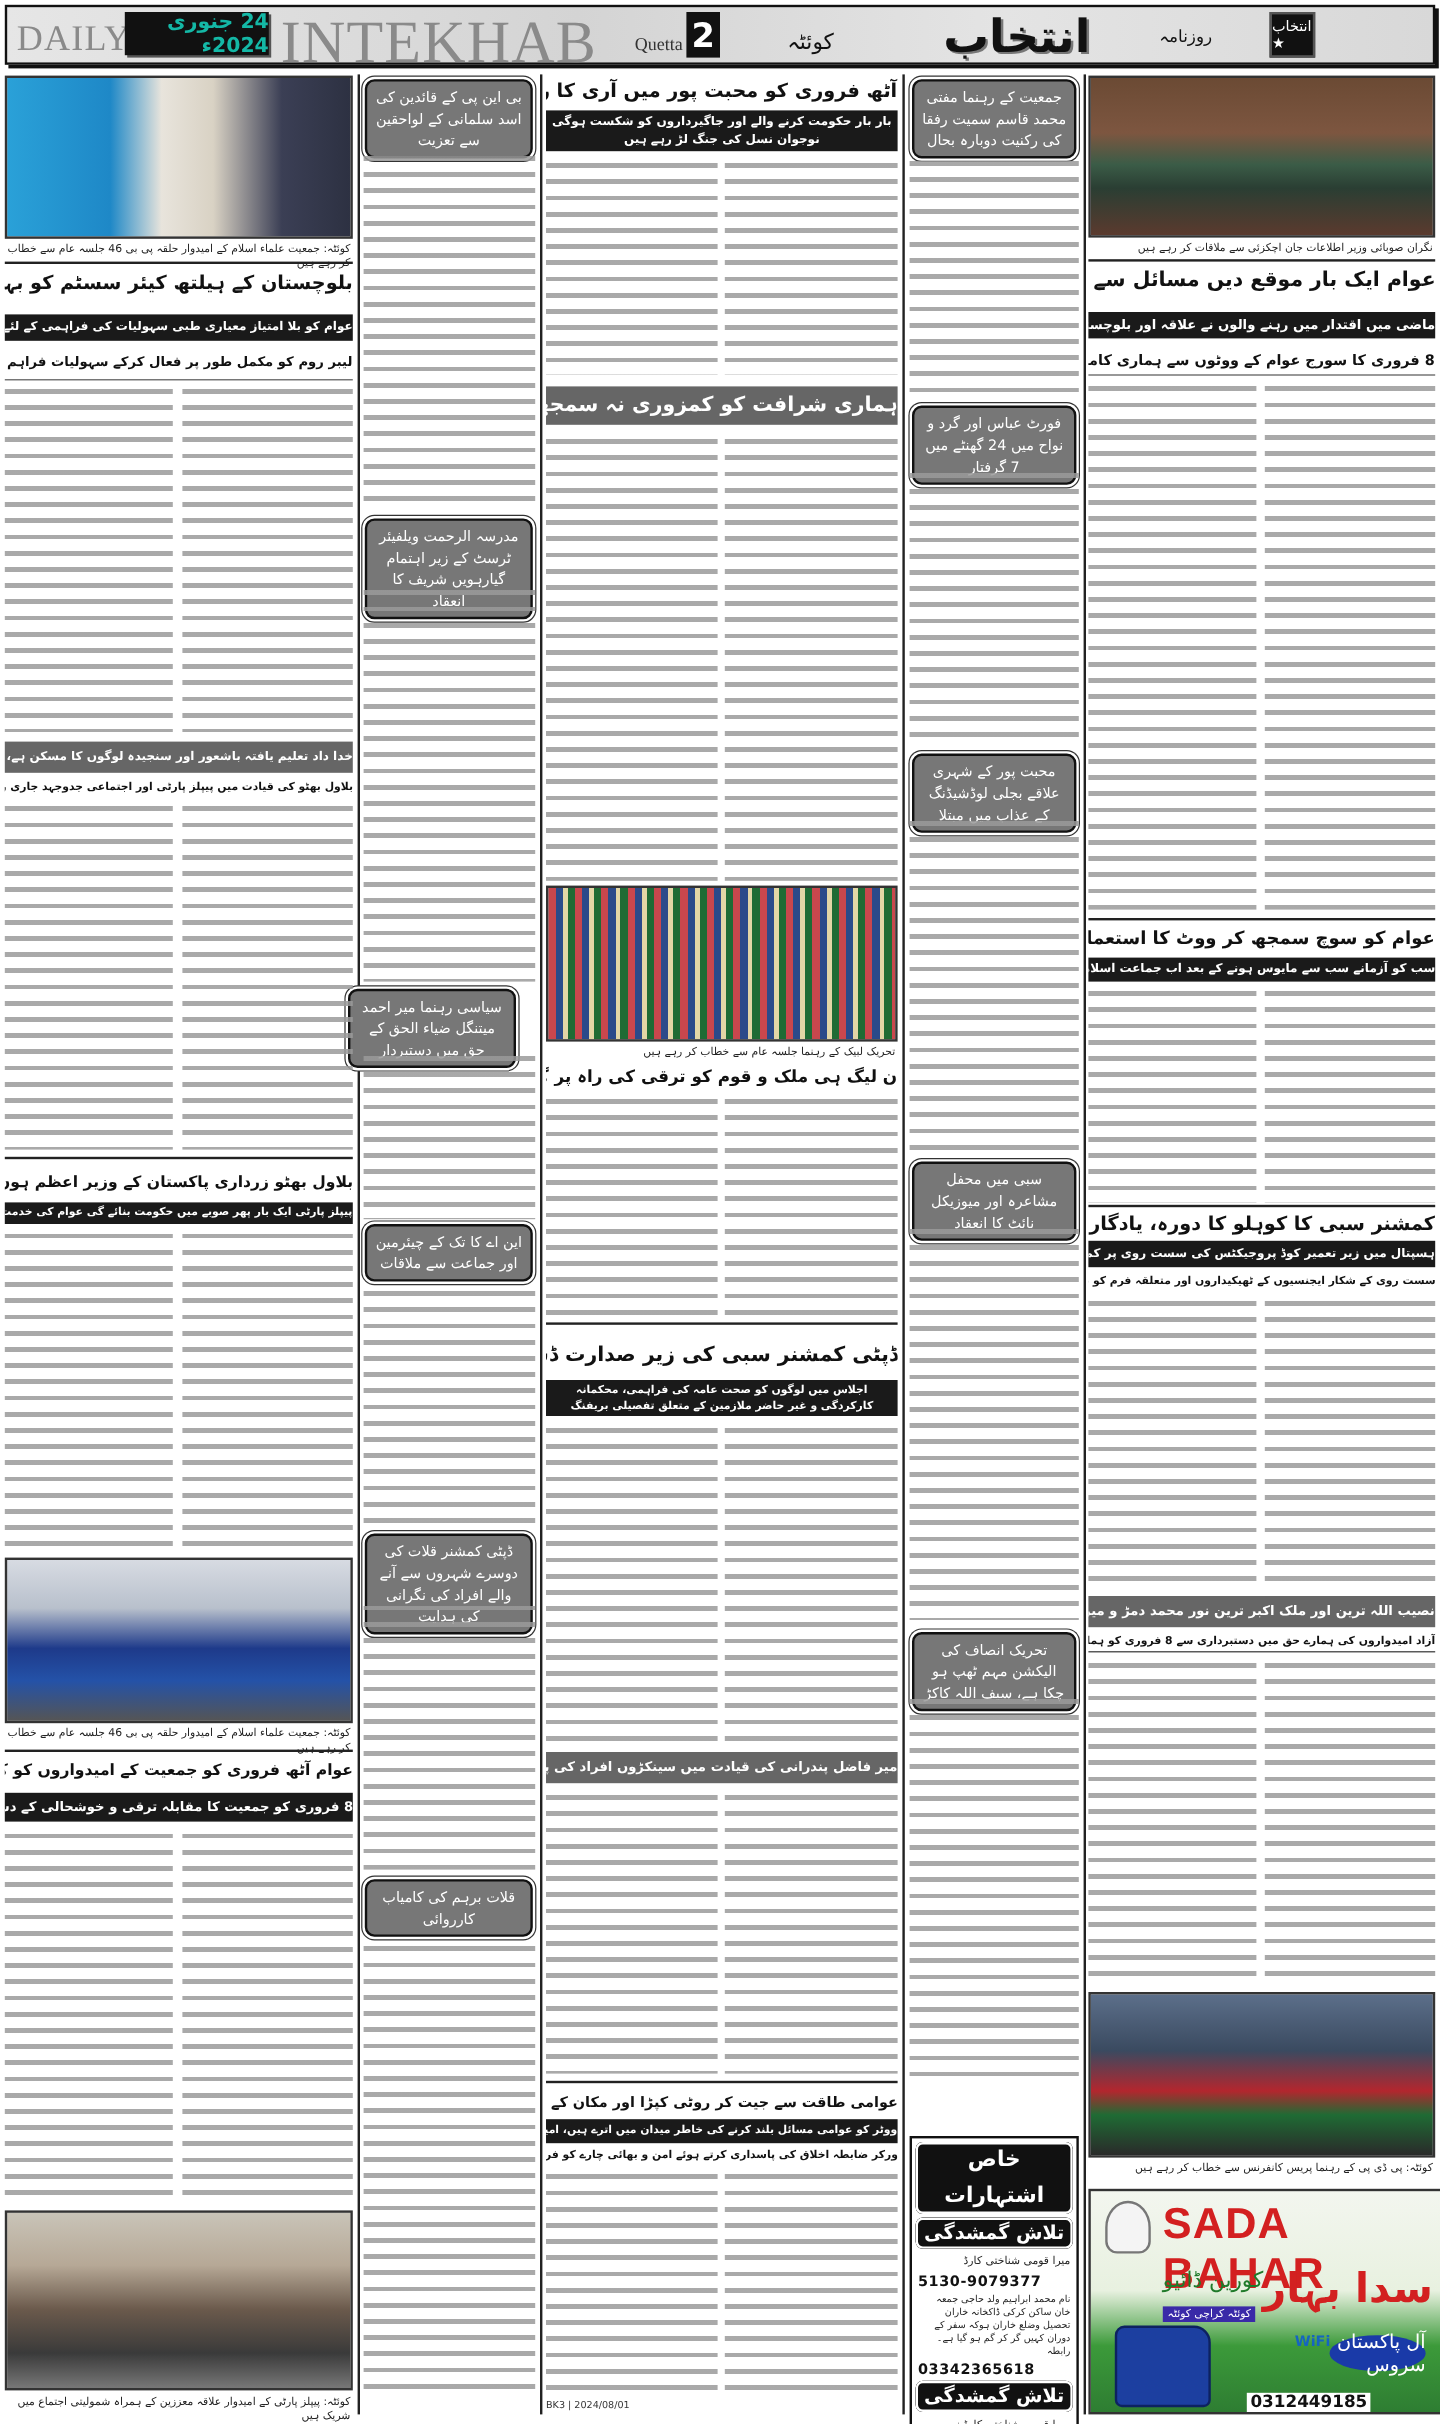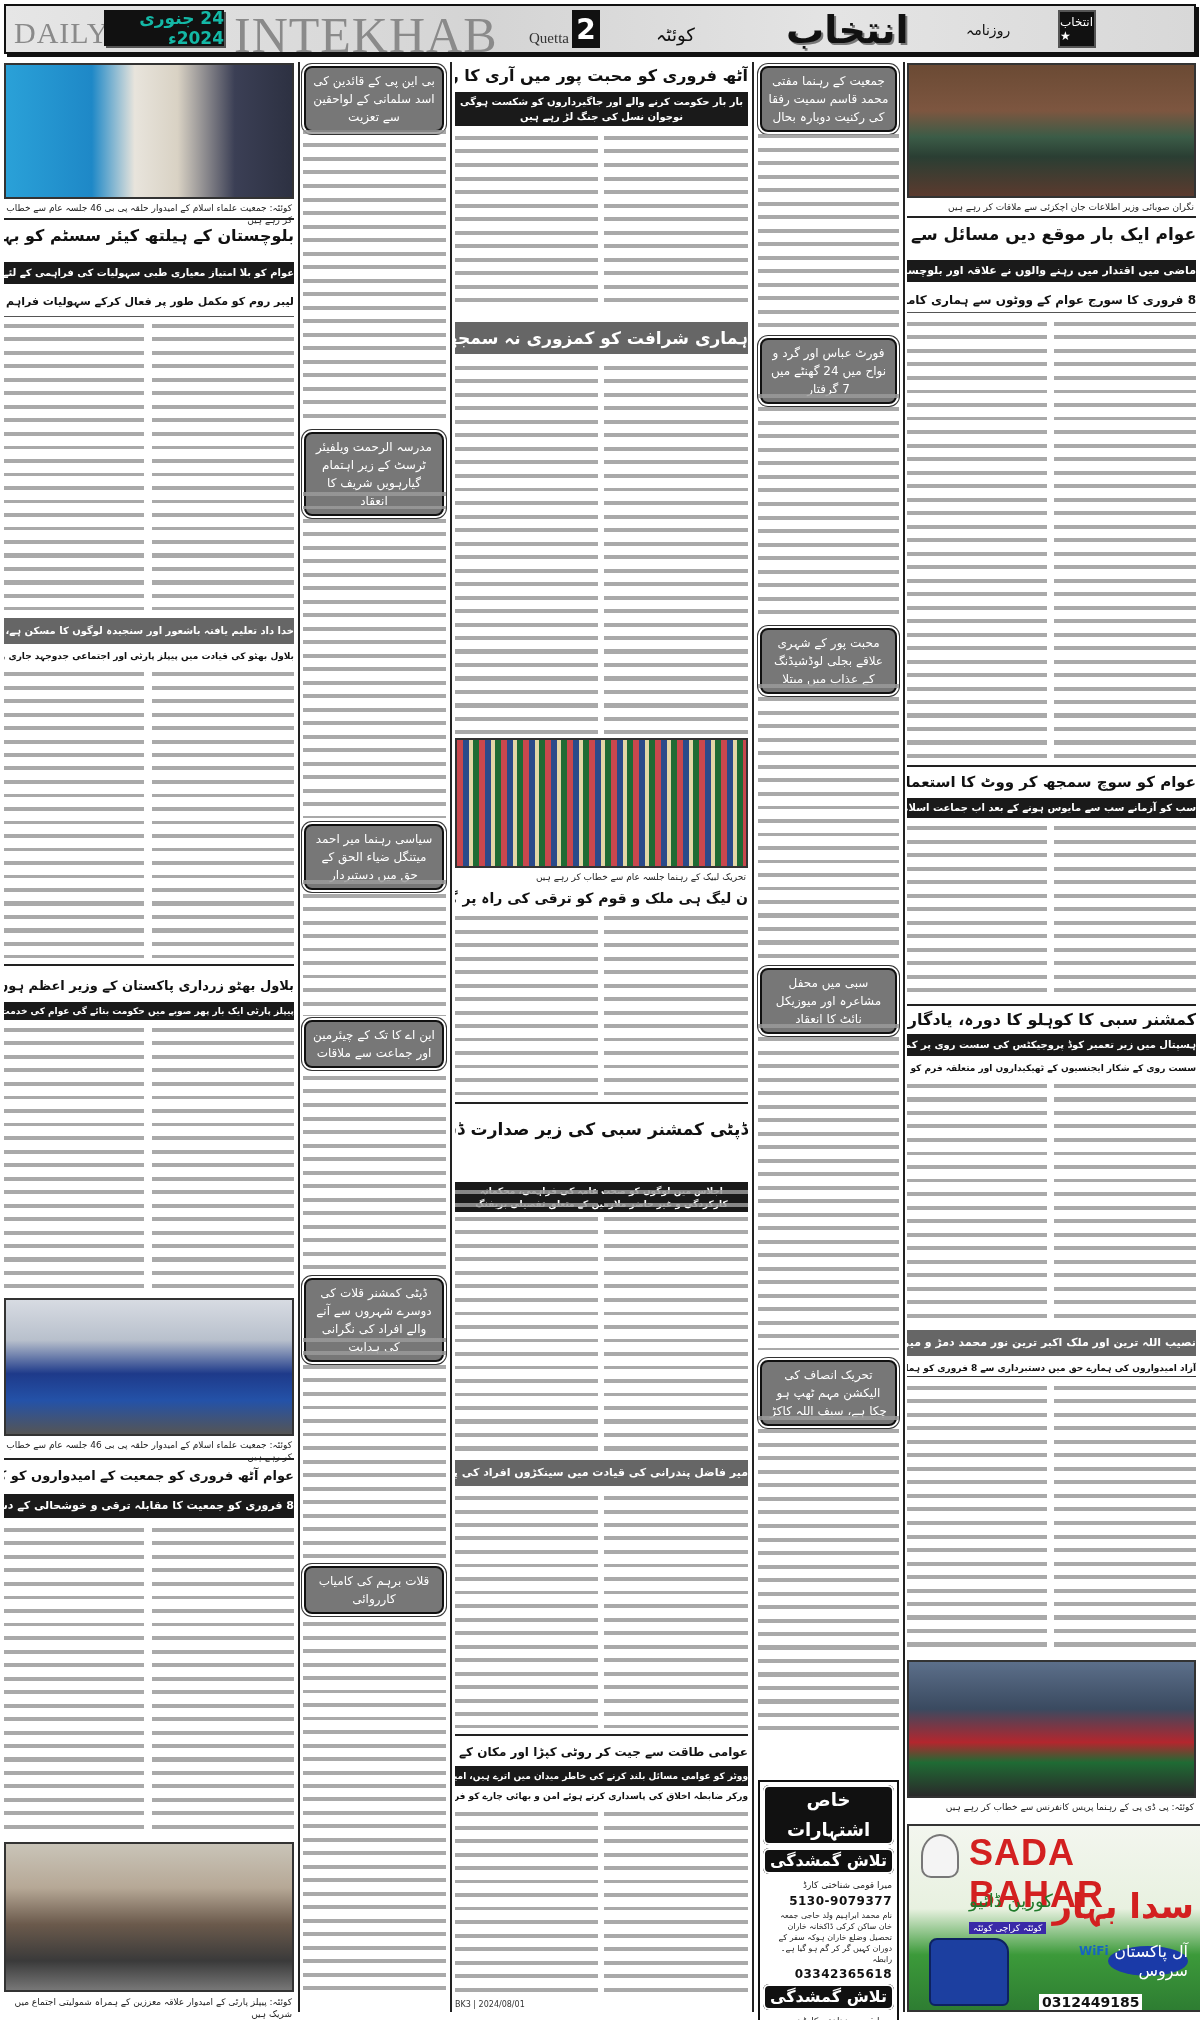--- a/index.html
+++ b/index.html
@@ -28,21 +28,21 @@
   .hl { direction: rtl; text-align: center; font-weight: bold; color: #111; white-space: nowrap; overflow: hidden; }
   .hl-big { font-size: 22px; line-height: 30px; }
   .hl-med { font-size: 17px; line-height: 24px; }
   .hl-dark { background: #1a1a1a; color: #fff; font-size: 15px; line-height: 24px; }
   .hl-grey { background: #666; color: #fff; }
   .boxhead { border: 2px solid #111; border-radius: 8px; background: #777; color: #fff; direction: rtl; text-align: center; font-size: 12px; line-height: 18px; padding: 4px 6px; box-shadow: 0 0 0 2px #fff, 0 0 0 3px #333; }
   .lines { background: repeating-linear-gradient(180deg, transparent 0 4px, #9a9a9a 4px 8px, transparent 8px 13.5px); opacity: 0.85; }
   .ad-box { border: 2px solid #111; background:#fff; }
   .ad-title { background:#111; color:#fff; direction: rtl; text-align:center; font-weight:bold; border-radius: 6px; margin: 3px; box-shadow: inset 0 0 0 2px #fff, inset 0 0 0 3px #111; }
   .ad-small { direction: rtl; text-align: right; font-size: 9px; line-height: 13px; padding: 2px 5px; color: #222; }
-  .ad-phone { font-size: 12px; font-weight: bold; letter-spacing: 0.5px; direction: ltr; text-align: right; padding: 0 5px; }
+  .ad-phone { font-size: 12px; font-weight: bold; letter-spacing: 0.5px; direction: ltr; text-align: left; padding: 0 5px; }
   .sada { border: 2px solid #333; background: linear-gradient(180deg,#f3f6ef 0%,#e8f1e0 45%,#3c9a3a 70%,#2e7d32 100%); overflow: hidden; }
   .sada-title { left: 60px; top: 6px; font-family: "Liberation Sans", sans-serif; font-weight: bold; color: #d32020; font-size: 36px; letter-spacing: 1px; }
   .sada-urdu { right: 14px; top: 60px; color: #d32020; font-weight: bold; font-size: 34px; direction: rtl; }
   .sada-urdu2 { left: 60px; top: 64px; color: #1f7a2a; font-weight: normal; font-size: 18px; direction: rtl; }
   .sada-phone { left: 130px; top: 168px; color: #111; font-weight: bold; font-size: 14px; background:#fff; padding: 0 3px; }
   .sada-bus { left: 20px; top: 112px; width: 80px; height: 68px; background: #1c3fa0; border-radius: 8px 14px 6px 6px; border: 2px solid #0d2260; }
   .sada-logo { left: 12px; top: 8px; width: 38px; height: 44px; border-radius: 50% 50% 10px 10px; border: 2px solid #777; background: #f4f4f4; }
   .sada-wifi { left: 170px; top: 118px; color:#1565c0; font-weight:bold; font-size: 12px; }
   .sada-oval { right: 20px; top: 120px; width: 80px; height: 30px; border-radius: 50%; background:#1a3aa8; color:#fff; font-size: 16px; display:flex; align-items:center; justify-content:center; direction: rtl; }
   .hr { height: 2px; background: #222; }
@@ -138,39 +138,39 @@
 <div class="abs hl hl-grey" style="left:455px;top:322px;width:293px;font-size:17px;line-height:32px;">ہماری شرافت کو کمزوری نہ سمجھا جائے، حاجی لیسین زہری</div>
 <div class="abs lines" style="left:455px;top:362px;width:143px;height:372px;"></div>
 <div class="abs lines" style="left:604px;top:362px;width:144px;height:372px;"></div>
 <div class="abs photo ph-crowd" style="left:455px;top:738px;width:293px;height:130px;"></div>
 <div class="abs caption" style="left:455px;top:869px;width:293px;">تحریک لبیک کے رہنما جلسہ عام سے خطاب کر رہے ہیں</div>
 <div class="abs hl hl-med" style="left:455px;top:886px;width:293px;font-size:14px;">ن لیگ ہی ملک و قوم کو ترقی کی راہ پر گامزن کریگی، جمال شاہ کاکڑ</div>
 <div class="abs lines" style="left:455px;top:912px;width:143px;height:186px;"></div>
 <div class="abs lines" style="left:604px;top:912px;width:144px;height:186px;"></div>
 <div class="abs hr" style="left:455px;top:1102px;width:293px;"></div>
 <div class="abs hl hl-big" style="left:455px;top:1114px;width:293px;font-size:17px;">ڈپٹی کمشنر سبی کی زیر صدارت ڈسٹرکٹ ہیلتھ کمیٹی کا اجلاس</div>
-<div class="abs hl hl-dark" style="left:455px;top:1150px;width:293px;font-size:9px;line-height:13px;white-space:normal;padding:3px 4px;height:30px;margin-top:32px;">اجلاس میں لوگوں کو صحت عامہ کی فراہمی، محکمانہ کارکردگی و غیر حاضر ملازمین کے متعلق تفصیلی بریفنگ</div>
+<div class="abs hl hl-dark" style="left:455px;top:1150px;width:293px;font-size:9px;line-height:13px;white-space:normal;padding:3px 4px;height:30px;">اجلاس میں لوگوں کو صحت عامہ کی فراہمی، محکمانہ کارکردگی و غیر حاضر ملازمین کے متعلق تفصیلی بریفنگ</div>
 <div class="abs lines" style="left:455px;top:1186px;width:143px;height:268px;"></div>
 <div class="abs lines" style="left:604px;top:1186px;width:144px;height:268px;"></div>
 <div class="abs hl hl-grey" style="left:455px;top:1460px;width:293px;font-size:11px;line-height:26px;">میر فاضل پندرانی کی قیادت میں سینکڑوں افراد کی پیپلز پارٹی میں شمولیت</div>
 <div class="abs lines" style="left:455px;top:1492px;width:143px;height:236px;"></div>
 <div class="abs lines" style="left:604px;top:1492px;width:144px;height:236px;"></div>
 <div class="abs hr" style="left:455px;top:1734px;width:293px;"></div>
 <div class="abs hl hl-med" style="left:455px;top:1740px;width:293px;font-size:12px;">عوامی طاقت سے جیت کر روٹی کپڑا اور مکان کے نعرہ کو عملی شکل دیں گے، صابر بلوچ</div>
 <div class="abs hl hl-dark" style="left:455px;top:1766px;width:293px;font-size:9px;line-height:20px;">ووٹر کو عوامی مسائل بلند کرنے کی خاطر میدان میں اترے ہیں، امیدوار حلقہ پی بی 258</div>
 <div class="abs hl" style="left:455px;top:1788px;width:293px;font-size:9px;line-height:16px;">ورکر ضابطہ اخلاق کی پاسداری کرتے ہوئے امن و بھائی چارے کو فروغ دیں</div>
 <div class="abs lines" style="left:455px;top:1808px;width:143px;height:190px;"></div>
 <div class="abs lines" style="left:604px;top:1808px;width:144px;height:190px;"></div>
 <div class="abs" style="left:455px;top:2000px;font-size:8px;color:#333;">BK3 | 2024/08/01</div>
 
 <div class="abs boxhead" style="left:304px;top:66px;width:140px;">بی این پی کے قائدین کی اسد سلمانی کے لواحقین سے تعزیت</div>
 <div class="abs lines" style="left:303px;top:126px;width:143px;height:300px;"></div>
 <div class="abs boxhead" style="left:304px;top:432px;width:140px;">مدرسہ الرحمت ویلفیئر ٹرسٹ کے زیر اہتمام گیارہویں شریف کا انعقاد</div>
 <div class="abs lines" style="left:303px;top:488px;width:143px;height:330px;"></div>
-<div class="abs boxhead" style="left:304px;top:824px;width:140px;">سیاسی رہنما میر احمد میتنگل ضیاء الحق کے حق میں دستبردار</div>
+<div class="abs boxhead" style="left:290px;top:824px;width:140px;">سیاسی رہنما میر احمد میتنگل ضیاء الحق کے حق میں دستبردار</div>
 <div class="abs lines" style="left:303px;top:876px;width:143px;height:140px;"></div>
 <div class="abs boxhead" style="left:304px;top:1020px;width:140px;">این اے کا تک کے چیئرمین اور جماعت سے ملاقات</div>
 <div class="abs lines" style="left:303px;top:1072px;width:143px;height:200px;"></div>
 <div class="abs boxhead" style="left:304px;top:1278px;width:140px;">ڈپٹی کمشنر قلات کی دوسرے شہروں سے آنے والے افراد کی نگرانی کی ہدایت</div>
 <div class="abs lines" style="left:303px;top:1334px;width:143px;height:224px;"></div>
 <div class="abs boxhead" style="left:304px;top:1566px;width:140px;">قلات برہم کی کامیاب کارروائی</div>
 <div class="abs lines" style="left:303px;top:1618px;width:143px;height:380px;"></div>
 
 <div class="abs photo ph-meet" style="left:4px;top:63px;width:290px;height:136px;"></div>
 <div class="abs caption" style="left:4px;top:200px;width:290px;">کوئٹہ: جمعیت علماء اسلام کے امیدوار حلقہ پی بی 46 جلسہ عام سے خطاب کر رہے ہیں</div>

